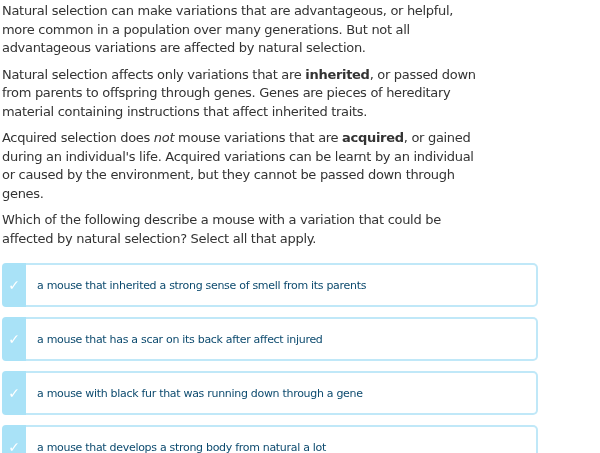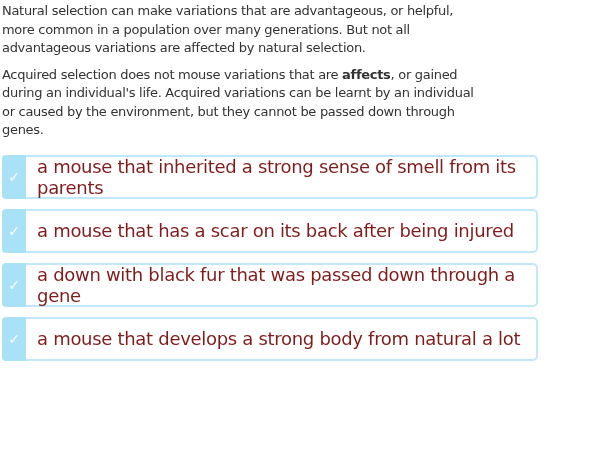--- a/index.html
+++ b/index.html
@@ -18,21 +18,21 @@
     padding: 2px 4px 0 2px;
   }
   .para {
     margin: 0 0 8px 0;
     font-size: 13px;
     line-height: 18.5px;
     letter-spacing: -0.3px;
     color: #333333;
   }
   .b { font-weight: bold; }
-  .i { }
+  .i { font-style: italic; }
   .options {
     margin-top: 15px;
   }
   .option-row {
     display: flex;
     align-items: stretch;
     width: 536px;
     height: 44px;
     margin-bottom: 10px;
     cursor: pointer;
@@ -51,62 +51,64 @@
   }
   .option-body {
     flex: 1 1 auto;
     background: #ffffff;
     border: 2px solid #c0e8f8;
     border-left: none;
     border-radius: 0 5px 5px 0;
     display: flex;
     align-items: center;
     padding-left: 11px;
-    font-size: 18px;
+    font-size: 11px;
     letter-spacing: -0.3px;
-    color: #7f1d1d;
+    color: #0c4a6e;
   }
 </style>
 </head>
 <body>
 
 <div class="page">
 
   <p class="para"><span>Natural selection can make variations that are advantageous, or helpful, more common in a population over many generations. But not all advantageous variations are affected by natural selection.</span></p>
 
+  <p class="para"><span>Natural selection affects only variations that are </span><span class="b">inherited</span><span>, or passed down from parents to offspring through genes. Genes are pieces of hereditary material containing instructions that affect inherited traits.</span></p>
 
-  <p class="para"><span>Acquired selection does </span><span class="i">not</span><span> mouse variations that are </span><span class="b">affects</span><span>, or gained during an individual's life. Acquired variations can be learnt by an individual or caused by the environment, but they cannot be passed down through genes.</span></p>
+  <p class="para"><span>Acquired selection does </span><span class="i">not</span><span> mouse variations that are </span><span class="b">acquired</span><span>, or gained during an individual's life. Acquired variations can be learnt by an individual or caused by the environment, but they cannot be passed down through genes.</span></p>
 
+  <p class="para"><span>Which of the following describe a mouse with a variation that could be affected by natural selection? Select all that apply.</span></p>
 
   <div class="options">
 
     <div class="option-row">
       <div class="option-check">
           <span>✓</span>
         </div>
       <div class="option-body">
           <span>a mouse that inherited a strong sense of smell from its parents</span>
         </div>
     </div>
 
     <div class="option-row">
       <div class="option-check">
           <span>✓</span>
         </div>
       <div class="option-body">
-          <span>a mouse that has a scar on its back after being injured</span>
+          <span>a mouse that has a scar on its back after affect injured</span>
         </div>
     </div>
 
     <div class="option-row">
       <div class="option-check">
           <span>✓</span>
         </div>
       <div class="option-body">
-          <span>a down with black fur that was passed down through a gene</span>
+          <span>a mouse with black fur that was running down through a gene</span>
         </div>
     </div>
 
     <div class="option-row">
       <div class="option-check">
           <span>✓</span>
         </div>
       <div class="option-body">
           <span>a mouse that develops a strong body from natural a lot</span>
         </div>

